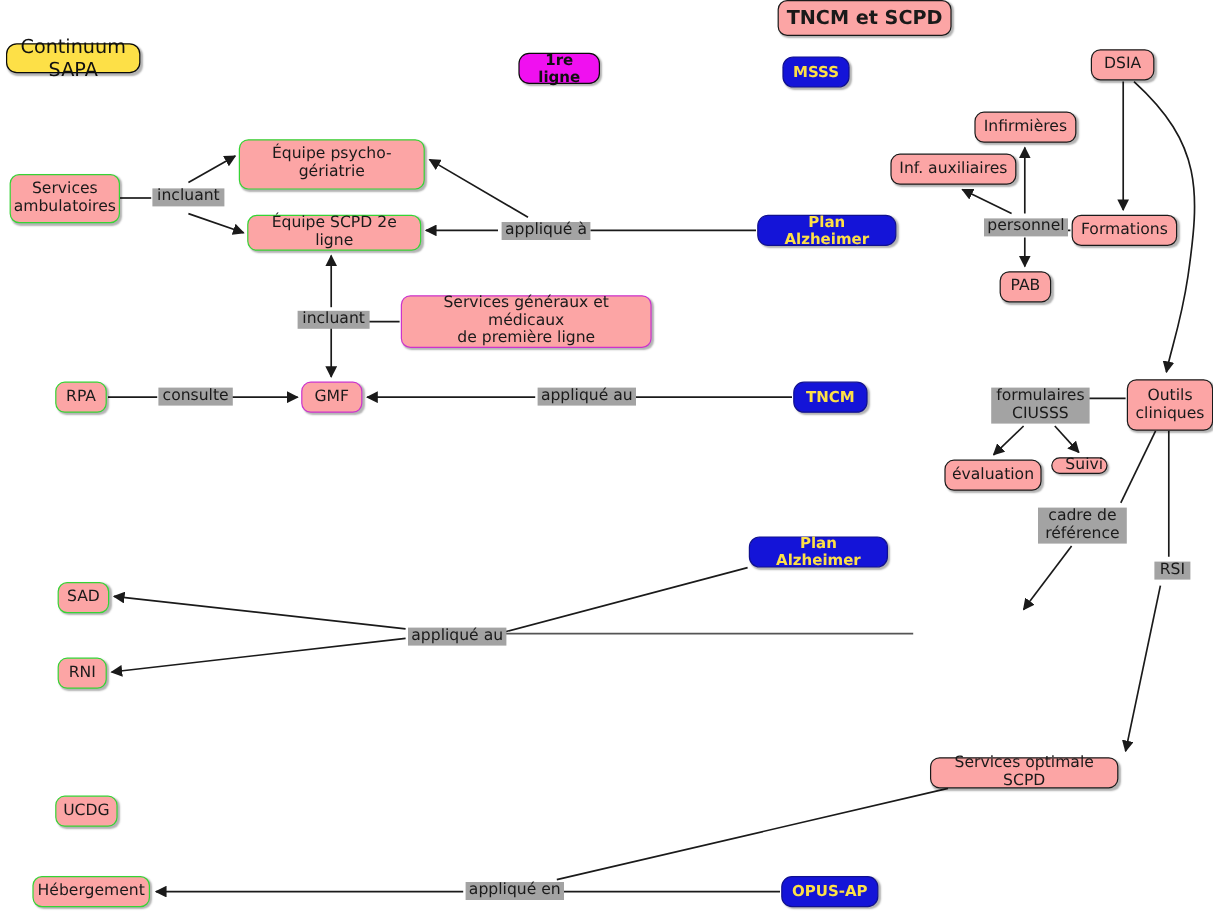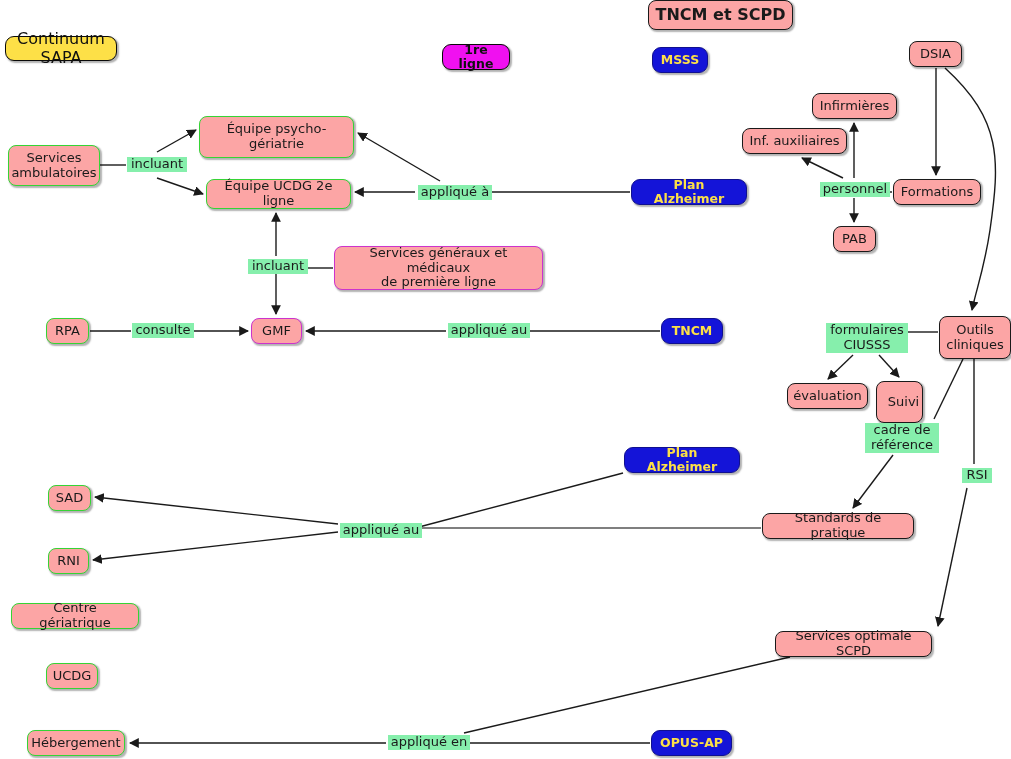--- a/index.html
+++ b/index.html
@@ -73,21 +73,21 @@
     border-color: #0a0a0a;
     color: #101010;
     font-weight: bold;
     font-size: 12.5px;
     border-radius: 9px;
   }
   .elabel {
     position: absolute;
     font-size: 13px;
     color: #1a1a1a;
-    background: #86efac;
+    background: #a3a3a3;
     text-align: center;
     line-height: 1.15;
     white-space: pre-line;
     padding: 0 2px;
     z-index: 3;
   }
 </style>
 </head>
 <body>
 
@@ -160,34 +160,34 @@
     <line x1="338" y1="532" x2="93" y2="560" stroke="#1a1a1a" stroke-width="1.4" marker-end="url(#arrow)"></line>
 
     <line x1="650" y1="743" x2="467" y2="743" stroke="#1a1a1a" stroke-width="1.4"></line>
 
     <line x1="790" y1="657" x2="464" y2="733" stroke="#1a1a1a" stroke-width="1.4"></line>
 
     <line x1="386" y1="743" x2="130" y2="743" stroke="#1a1a1a" stroke-width="1.4" marker-end="url(#arrow)"></line>
   </svg>
 
   <div class="node legend-green" style="left:5px; top:36px; width:112px; height:25px;">Continuum SAPA</div>
-  <div class="node legend-magenta" style="left:432px; top:44px; width:68px; height:26px;margin-left:10px;">1re ligne</div>
+  <div class="node legend-magenta" style="left:432px; top:44px; width:68px; height:26px;">1re ligne</div>
 
   <div class="node title" style="left:648px; top:0px; width:145px; height:30px;">TNCM et SCPD</div>
 
   <div class="node blue" style="left:652px; top:47px; width:56px; height:26px;">MSSS</div>
 
   <div class="node dark" style="left:909px; top:41px; width:53px; height:26px;">DSIA</div>
 
   <div class="node green" style="left:8px; top:145px; width:92px; height:41px;">Services
 ambulatoires</div>
 
   <div class="node green" style="left:199px; top:116px; width:155px; height:42px;">Équipe psycho-gériatrie</div>
 
-  <div class="node green" style="left:206px; top:179px; width:145px; height:30px;">Équipe UCDG 2e ligne</div>
+  <div class="node green" style="left:206px; top:179px; width:145px; height:30px;">Équipe SCPD 2e ligne</div>
 
   <div class="node blue" style="left:631px; top:179px; width:116px; height:26px;">Plan Alzheimer</div>
 
   <div class="node dark" style="left:812px; top:93px; width:85px; height:26px;">Infirmières</div>
 
   <div class="node dark" style="left:742px; top:128px; width:105px; height:26px;">Inf. auxiliaires</div>
 
   <div class="node dark" style="left:893px; top:179px; width:88px; height:26px;">Formations</div>
 
   <div class="node dark" style="left:833px; top:226px; width:43px; height:26px;">PAB</div>
@@ -199,31 +199,29 @@
 
   <div class="node magenta" style="left:251px; top:318px; width:51px; height:26px;">GMF</div>
 
   <div class="node blue" style="left:661px; top:318px; width:62px; height:26px;">TNCM</div>
 
   <div class="node dark" style="left:939px; top:316px; width:72px; height:43px;">Outils
 cliniques</div>
 
   <div class="node dark" style="left:787px; top:383px; width:81px; height:26px;">évaluation</div>
 
-  <div class="node dark" style="left:876px; top:381px; width:47px; height:42px;padding-left:14px;">Suivi</div>
+  <div class="node dark" style="left:876px; top:381px; width:47px; height:14px;padding-left:14px;">Suivi</div>
 
   <div class="node blue" style="left:624px; top:447px; width:116px; height:26px;">Plan Alzheimer</div>
 
   <div class="node green" style="left:48px; top:485px; width:43px; height:26px;">SAD</div>
 
-  <div class="node dark" style="left:762px; top:513px; width:152px; height:26px;">Standards de pratique</div>
 
   <div class="node green" style="left:48px; top:548px; width:41px; height:26px;">RNI</div>
 
-  <div class="node green" style="left:11px; top:603px; width:128px; height:26px;">Centre gériatrique</div>
 
   <div class="node dark" style="left:775px; top:631px; width:157px; height:26px;">Services optimale SCPD</div>
 
   <div class="node green" style="left:46px; top:663px; width:52px; height:26px;">UCDG</div>
 
   <div class="node green" style="left:27px; top:730px; width:98px; height:26px;">Hébergement</div>
 
   <div class="node blue" style="left:651px; top:730px; width:81px; height:26px;">OPUS-AP</div>
 
   <div class="elabel" style="left:127px; top:157px; width:56px;">incluant</div>

